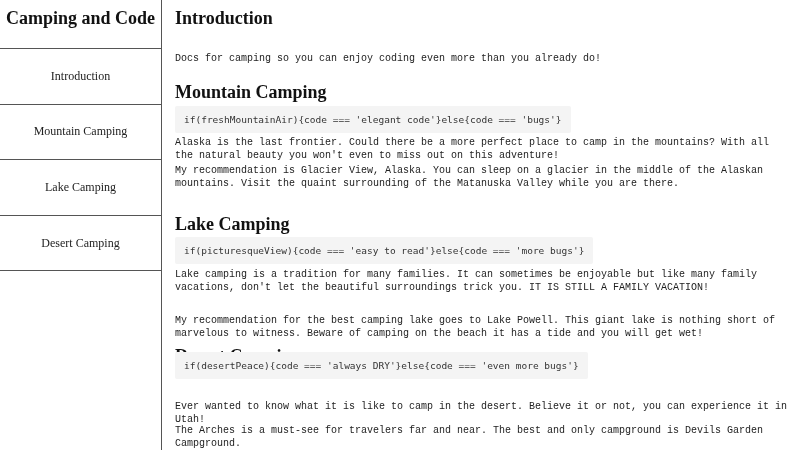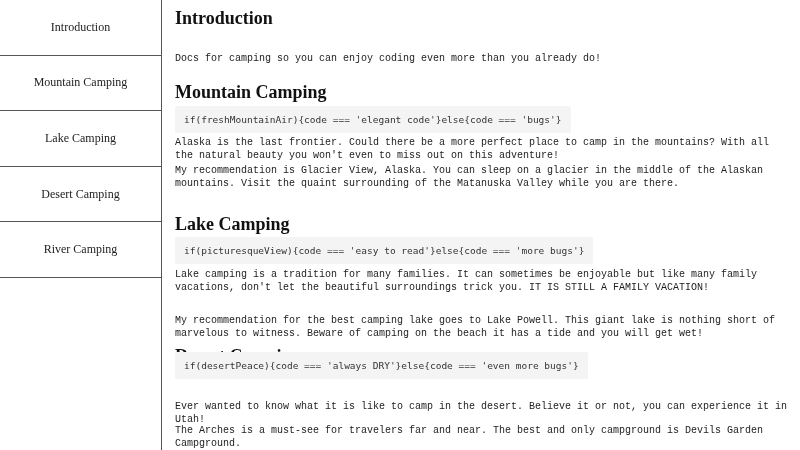--- a/index.html
+++ b/index.html
@@ -51,25 +51,25 @@
       padding: 8px 9px;
       color: #333;
       border-radius: 2px;
     }
     .abs { position: absolute; left: 0; }
   </style>
 </head>
 <body>
 
 <nav id="navbar">
+  <header>Camping and Code</header>
   <a class="nav-link">Introduction</a>
   <a class="nav-link">Mountain Camping</a>
   <a class="nav-link">Lake Camping</a>
   <a class="nav-link">Desert Camping</a>
-  <a class="nav-link">River Camping</a>
 </nav>
 
 <main id="main">
   <section>
     <h2 class="section-title abs" style="top:8px;">Introduction</h2>
     <p class="para abs" style="top:52px;">Docs for camping so you can enjoy coding even more than you already do!</p>
   </section>
 
   <section>
     <h2 class="section-title abs" style="top:82px;">Mountain Camping</h2>

